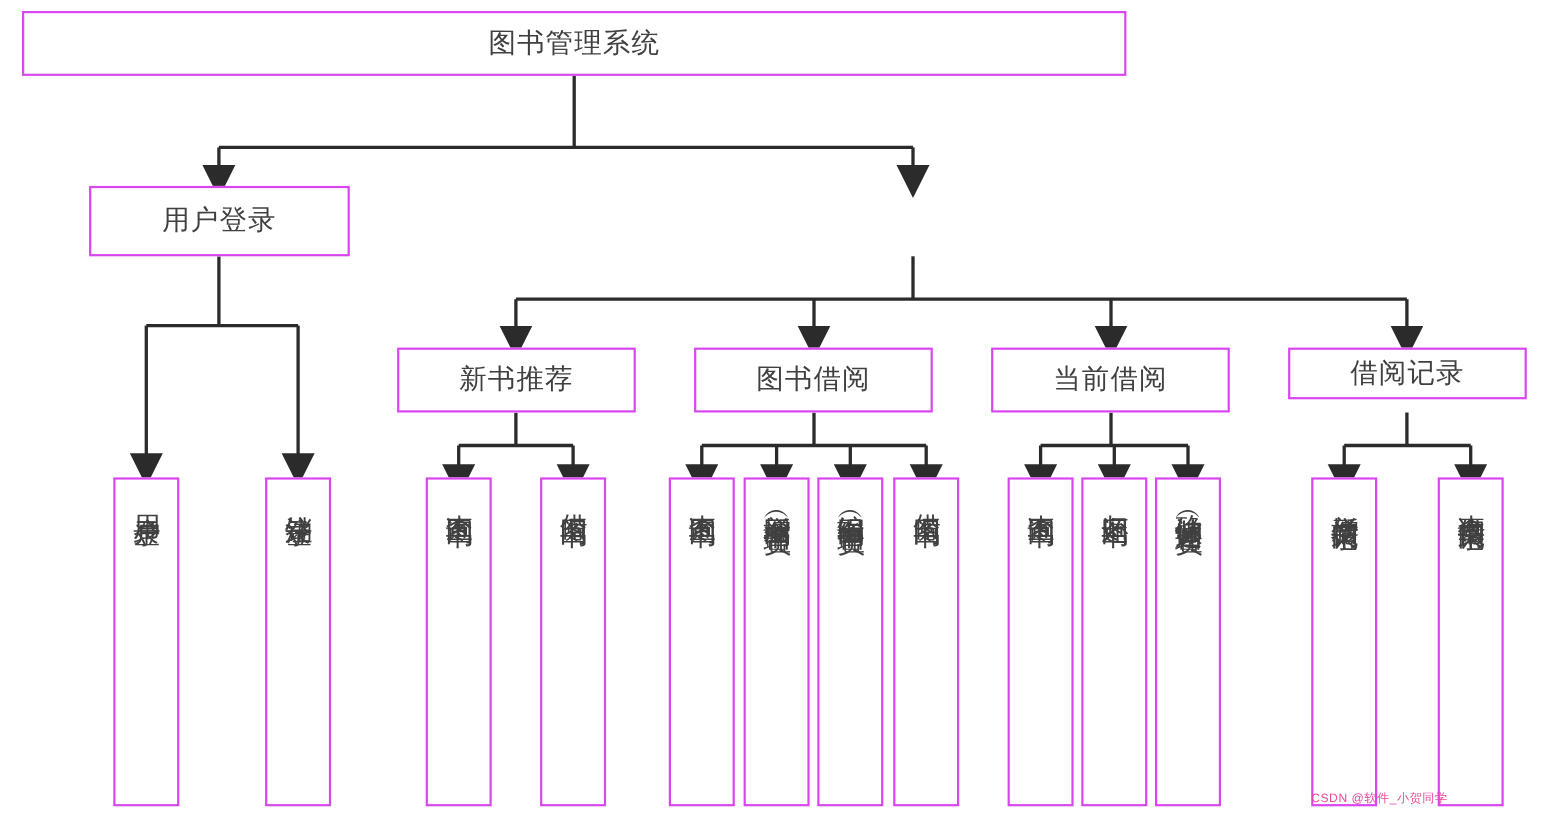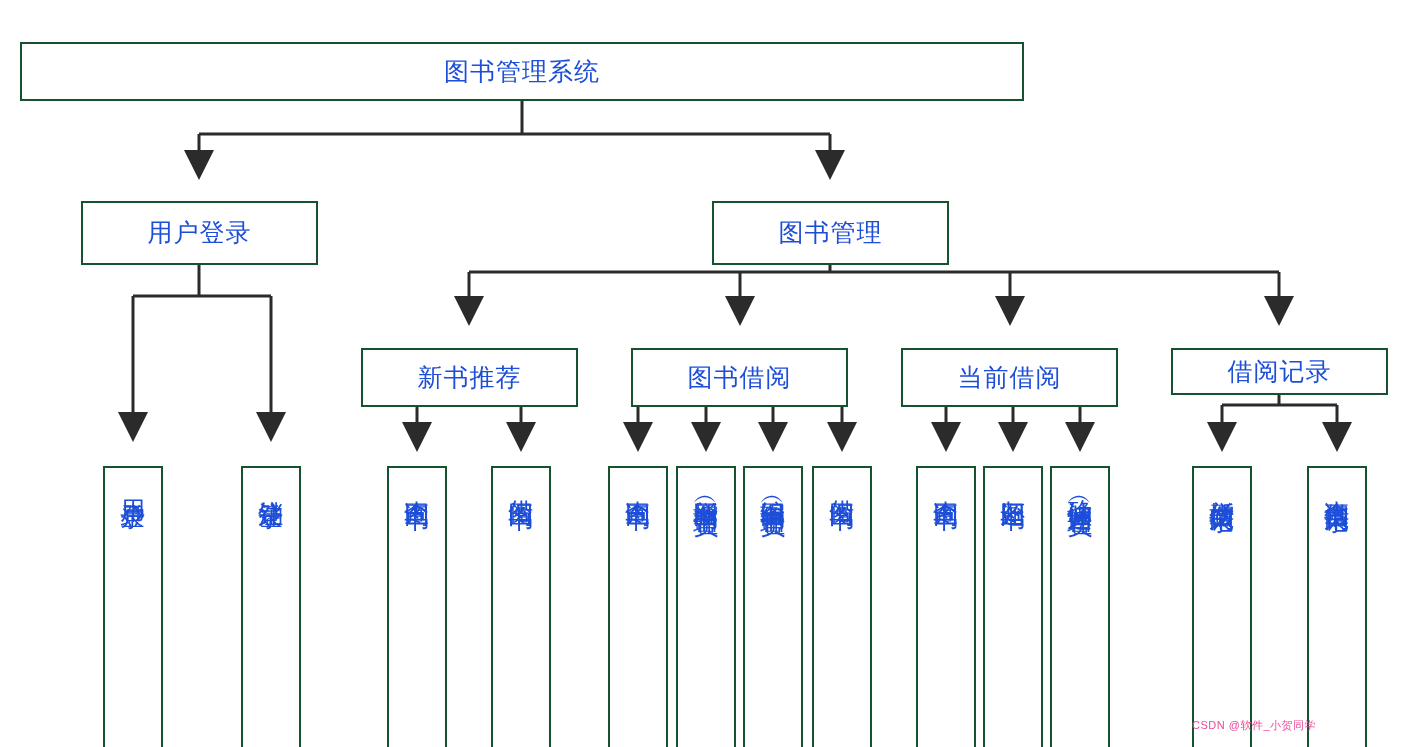--- a/index.html
+++ b/index.html
@@ -21,29 +21,28 @@
     position: absolute;
     left: 0;
     top: 0;
     width: 1405px;
     height: 747px;
     pointer-events: none;
   }
   .node {
     position: absolute;
     box-sizing: border-box;
-    border: 2px solid #14532d;
+    border: 2px solid #d946ef;
     background: #ffffff;
     display: flex;
     align-items: center;
     justify-content: center;
-    color: #1d4ed8;
+    color: #404040;
     text-align: center;
     line-height: 1.18;
-    margin-top: 32px;
   }
   .node .lbl {
     display: block;
     padding: 0 4px;
   }
   .node.horiz .lbl {
     font-size: 25px;
     letter-spacing: 1px;
     white-space: nowrap;
   }
@@ -129,23 +128,20 @@
     </g>
   </svg>
 
   <div class="node root horiz" style="left:20px; top:10px; width:1004px; height:59px;">
     <span class="lbl">图书管理系统</span>
   </div>
 
   <div class="node horiz" style="left:81px; top:169px; width:237px; height:64px;">
     <span class="lbl">用户登录</span>
   </div>
-  <div class="node horiz" style="left:712px; top:169px; width:237px; height:64px;">
-    <span class="lbl">图书管理</span>
-  </div>
 
   <div class="node horiz" style="left:361px; top:316px; width:217px; height:59px;">
     <span class="lbl">新书推荐</span>
   </div>
   <div class="node horiz" style="left:631px; top:316px; width:217px; height:59px;font-family:Liberation Serif, serif;">
     <span class="lbl">图书借阅</span>
   </div>
   <div class="node horiz" style="left:901px; top:316px; width:217px; height:59px;">
     <span class="lbl">当前借阅</span>
   </div>

